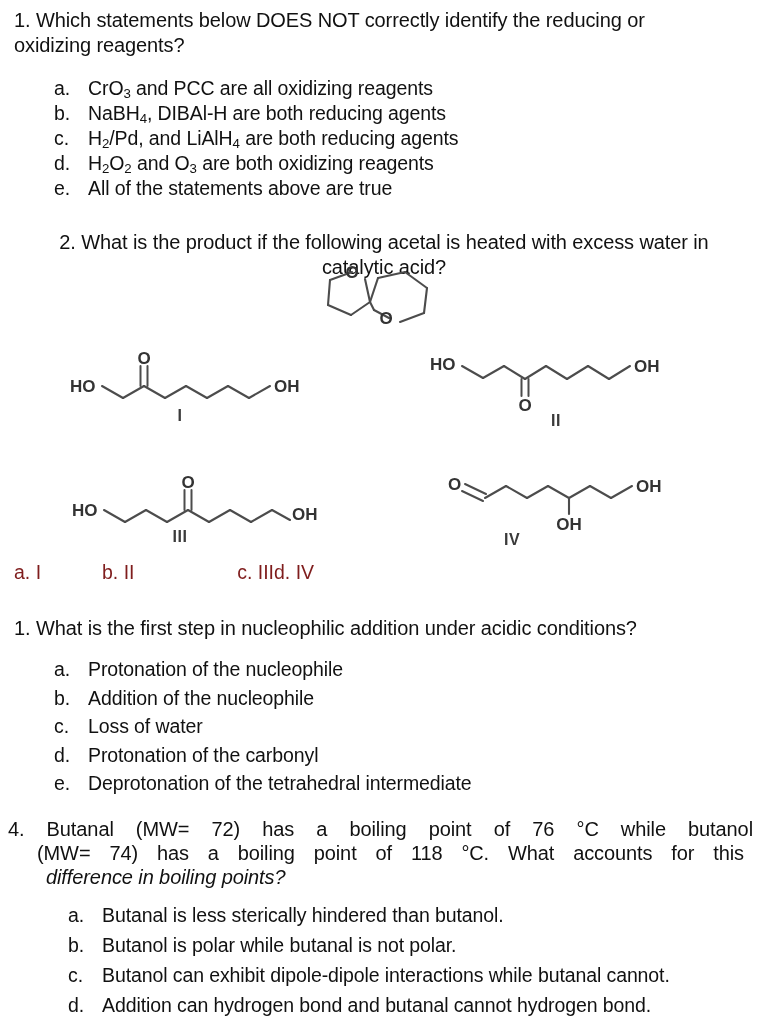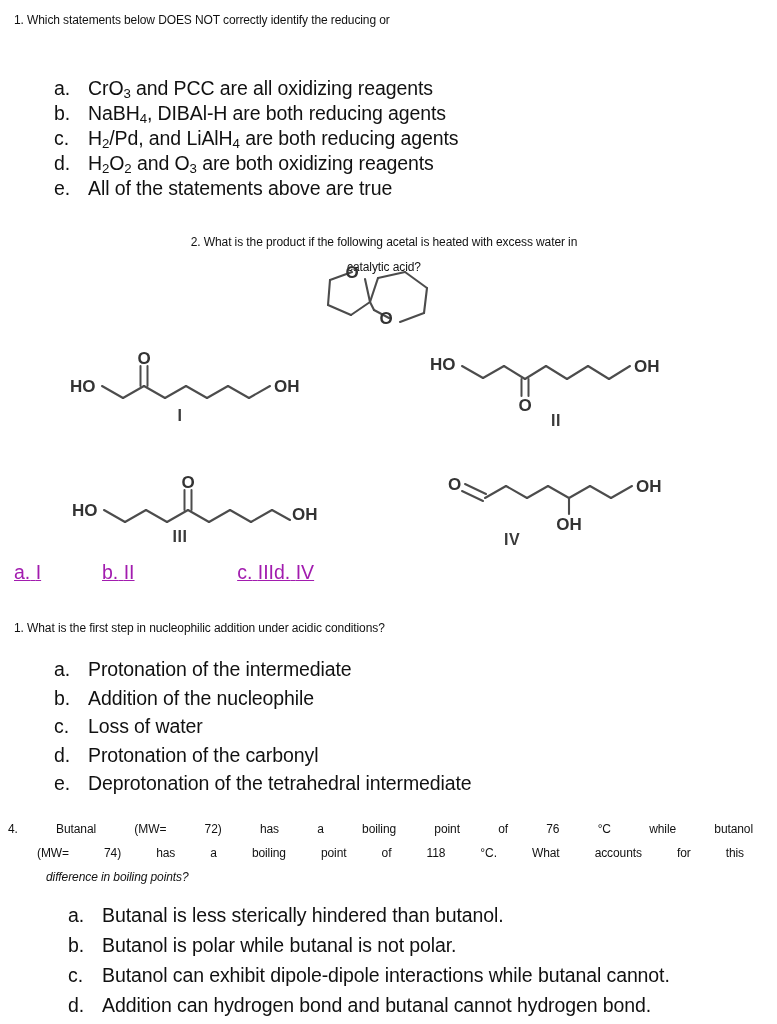--- a/index.html
+++ b/index.html
@@ -19,21 +19,21 @@
   .page {
     position: relative;
     width: 777px;
     height: 1024px;
     background: #ffffff;
   }
 
   
   .qstem {
     position: absolute;
-    font-size: 12px;
+    font-size: 20px;
     line-height: 25px;
     letter-spacing: -0.1px;
     color: #111;
   }
   .qstem.justified {
     text-align: justify;
   }
   .choices {
     position: absolute;
     font-size: 19.5px;
@@ -51,22 +51,21 @@
   }
   .choice-text {
     flex: 1 1 auto;
     white-space: nowrap;
   }
   .inline-row {
     position: absolute;
     display: flex;
     font-size: 19.5px;
     line-height: 25px;
-    color: #a21caf;
-    text-decoration: underline;
+    color: #7f1d1d;
   }
   sub {
     font-size: 0.68em;
     vertical-align: -0.22em;
     line-height: 0;
   }
 
   
   .struct {
     position: absolute;
@@ -103,20 +102,21 @@
     text-align: center;
   }
 </style>
 </head>
 <body>
 
 <div class="page">
 
   <div class="qstem" style="left:14px; top:8px; width:740px;">
     <div>1. Which statements below DOES NOT correctly identify the reducing or</div>
+    <div>oxidizing reagents?</div>
   </div>
 
   <div class="choices" style="left:54px; top:76px; width:700px;">
     <div class="choice-row">
       <span class="choice-letter">a.</span>
       <span class="choice-text">CrO<sub>3</sub> and PCC are all oxidizing reagents</span>
     </div>
     <div class="choice-row">
       <span class="choice-letter">b.</span>
       <span class="choice-text">NaBH<sub>4</sub>, DIBAl-H are both reducing agents</span>
@@ -262,21 +262,21 @@
     </span>
   </div>
 
   <div class="qstem" style="left:14px; top:616px; width:740px;">
     <div>1. What is the first step in nucleophilic addition under acidic conditions?</div>
   </div>
 
   <div class="choices" style="left:54px; top:655px; width:700px; line-height:28.5px;">
     <div class="choice-row">
       <span class="choice-letter">a.</span>
-      <span class="choice-text">Protonation of the intermediate</span>
+      <span class="choice-text">Protonation of the nucleophile</span>
     </div>
     <div class="choice-row">
       <span class="choice-letter">b.</span>
       <span class="choice-text">Addition of the nucleophile</span>
     </div>
     <div class="choice-row">
       <span class="choice-letter">c.</span>
       <span class="choice-text">Loss of water</span>
     </div>
     <div class="choice-row">

